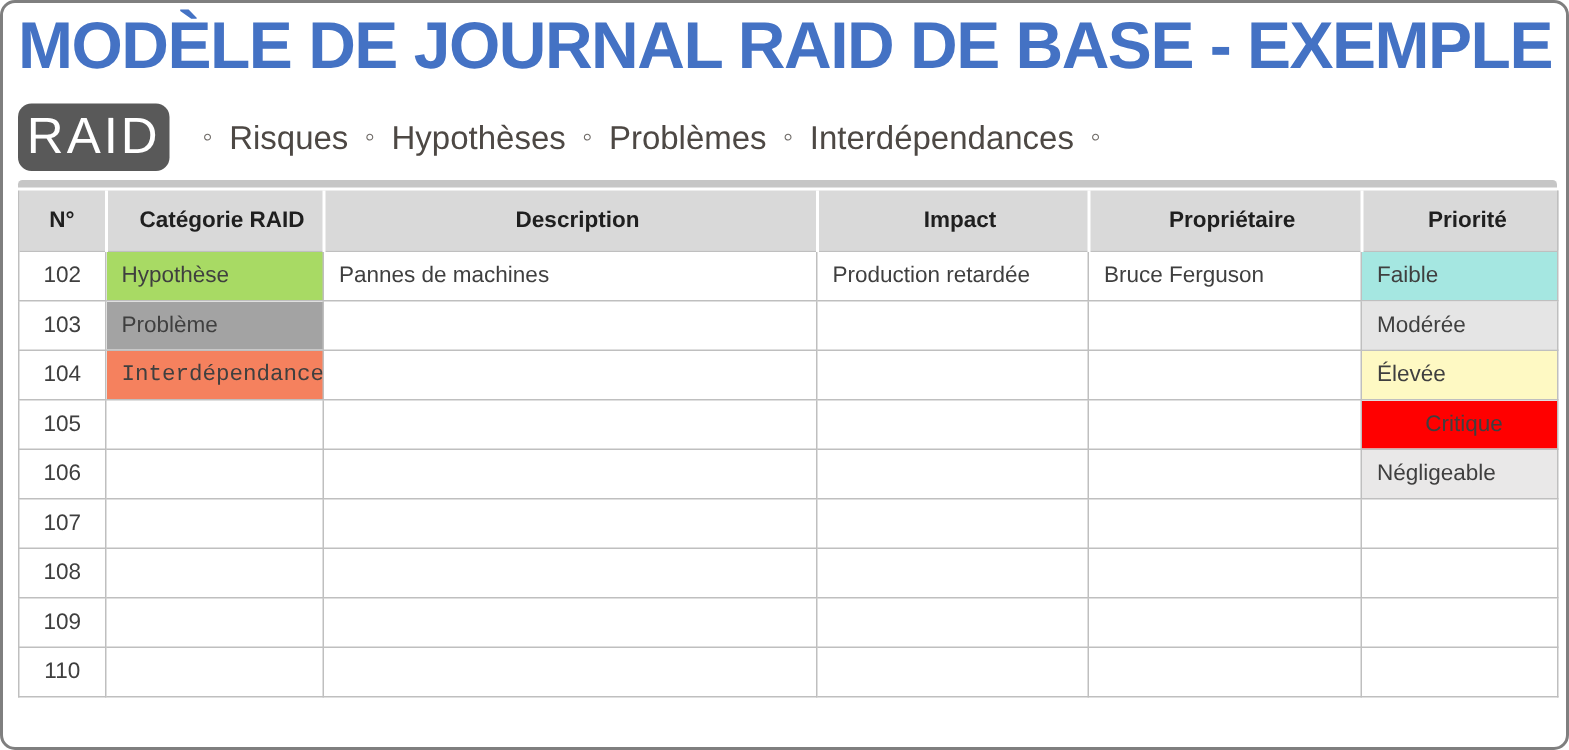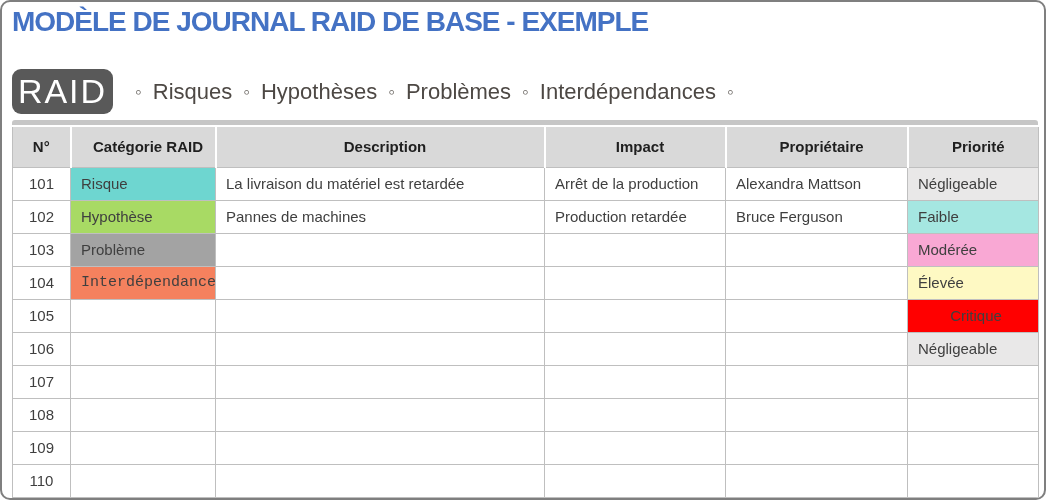--- a/index.html
+++ b/index.html
@@ -13,21 +13,21 @@
     position: absolute; left: 0; top: 0;
     width: 1046px; height: 500px;
     background: #ffffff;
     border: 2px solid #7f7f7f;
     border-radius: 10px;
     overflow: hidden;
   }
   .title {
     position: absolute; left: 10px; top: 4px;
     width: 1030px;
-    font-size: 28px; font-weight: 700;
+    font-size: 44px; font-weight: 700;
     letter-spacing: -1px;
     white-space: nowrap;
     color: var(--c-title_blue, #4472C4);
   }
   .badge {
     position: absolute; left: 10px; top: 67px;
     width: 101px; height: 45px;
     background: var(--c-badge_bg, #595959);
     border-radius: 9px;
     color: #ffffff;
@@ -126,42 +126,34 @@
           <th>N°</th>
           <th>Catégorie RAID</th>
           <th>Description</th>
           <th>Impact</th>
           <th>Propriétaire</th>
           <th>Priorité</th>
         </tr>
       </thead>
       <tbody>
           <tr>
-            <td class="col-id">101</td>
-            <td class="col-category" style="background: rgb(110, 214, 208);">Risque</td>
-            <td class="col-description">La livraison du matériel est retardée</td>
-            <td class="col-impact">Arrêt de la production</td>
-            <td class="col-owner">Alexandra Mattson</td>
-            <td class="col-priority" style="background: rgb(233, 232, 232);">Négligeable</td>
-          </tr>
-          <tr>
             <td class="col-id">102</td>
             <td class="col-category" style="background: rgb(168, 218, 100);">Hypothèse</td>
             <td class="col-description">Pannes de machines</td>
             <td class="col-impact">Production retardée</td>
             <td class="col-owner">Bruce Ferguson</td>
             <td class="col-priority" style="background: rgb(165, 231, 225);">Faible</td>
           </tr>
           <tr>
             <td class="col-id">103</td>
             <td class="col-category" style="background: #a3a3a3;">Problème</td>
             <td class="col-description"></td>
             <td class="col-impact"></td>
             <td class="col-owner"></td>
-            <td class="col-priority" style="background: #f9a8d4;">Modérée</td>
+            <td class="col-priority" style="background: #e5e5e5;">Modérée</td>
           </tr>
           <tr>
             <td class="col-id">104</td>
             <td class="col-category" style="background: rgb(245, 129, 94); font-family: Liberation Mono, monospace;">Interdépendance</td>
             <td class="col-description"></td>
             <td class="col-impact"></td>
             <td class="col-owner"></td>
             <td class="col-priority" style="background: #fef9c3;">Élevée</td>
           </tr>
           <tr>

